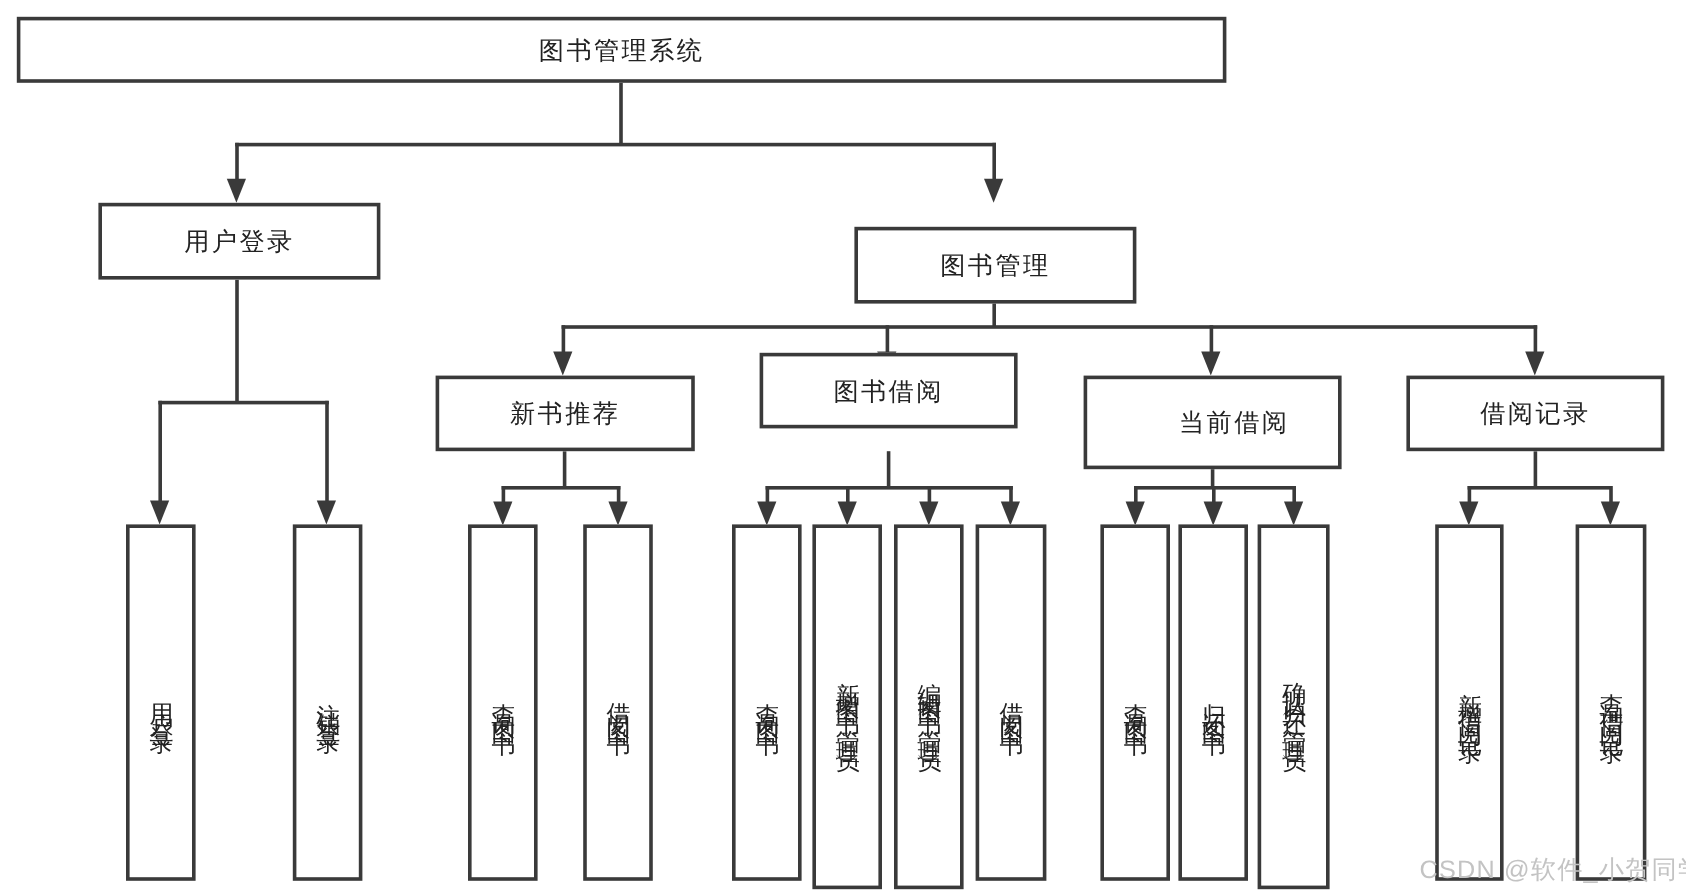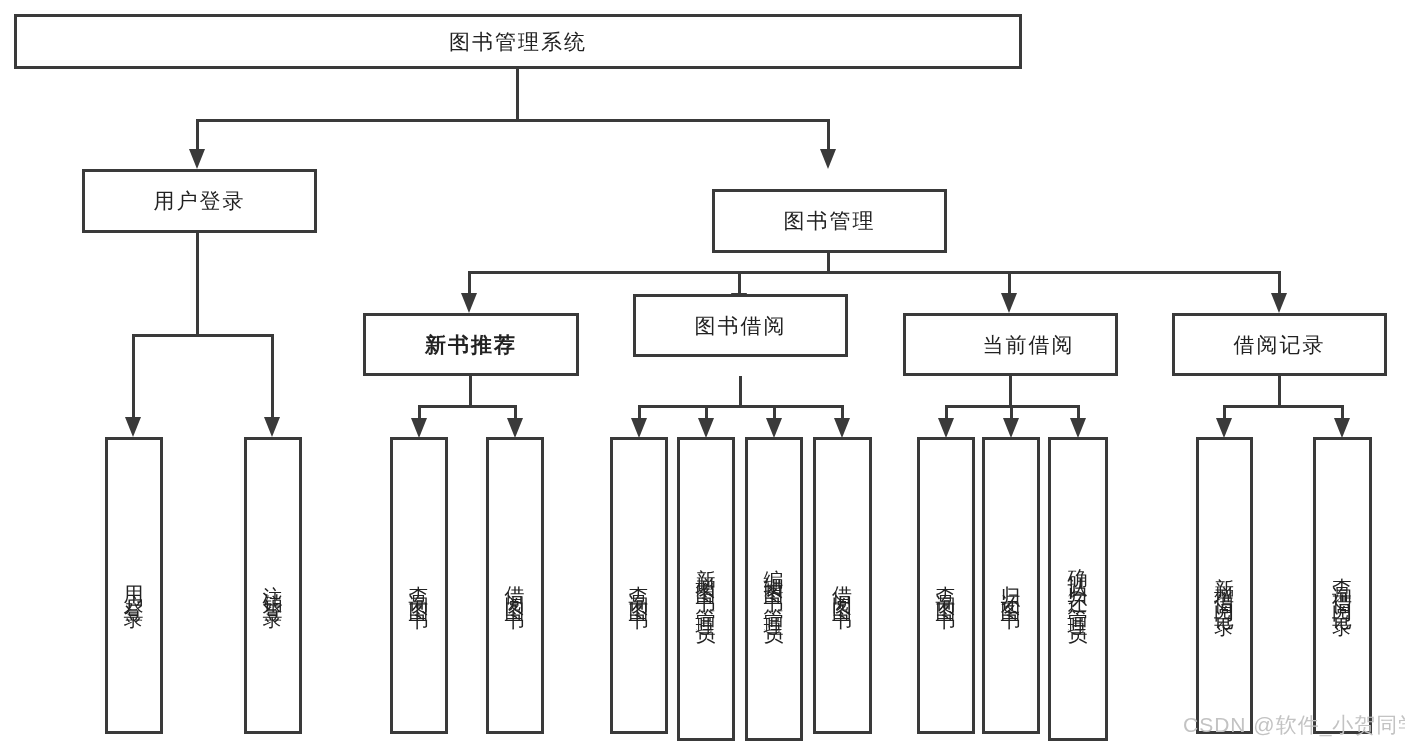--- a/index.html
+++ b/index.html
@@ -95,27 +95,27 @@
   <div class="hl" style="left:468px;top:271px;width:813px;"></div>
   <div class="vl" style="left:468px;top:271px;height:24px;"></div>
   <div class="ar" style="left:461px;top:293px;"></div>
   <div class="vl" style="left:738px;top:271px;height:24px;"></div>
   <div class="ar" style="left:731px;top:293px;"></div>
   <div class="vl" style="left:1008px;top:271px;height:24px;"></div>
   <div class="ar" style="left:1001px;top:293px;"></div>
   <div class="vl" style="left:1278px;top:271px;height:24px;"></div>
   <div class="ar" style="left:1271px;top:293px;"></div>
 
-  <div class="box" style="left:363px;top:313px;width:216px;height:63px;font-weight:bold;">
+  <div class="box" style="left:363px;top:313px;width:216px;height:63px;">
     <span>新书推荐</span>
   </div>
   <div class="box" style="left:633px;top:294px;width:215px;height:63px;">
     <span>图书借阅</span>
   </div>
-  <div class="box" style="left:903px;top:313px;width:215px;height:63px;padding-left:36px;">
+  <div class="box" style="left:903px;top:313px;width:215px;height:78px;padding-left:36px;">
     <span>当前借阅</span>
   </div>
   <div class="box" style="left:1172px;top:313px;width:215px;height:63px;">
     <span>借阅记录</span>
   </div>
 
   <div class="vl" style="left:469px;top:376px;height:31px;"></div>
   <div class="hl" style="left:418px;top:405px;width:99px;"></div>
   <div class="vl" style="left:418px;top:405px;height:15px;"></div>
   <div class="ar" style="left:411px;top:418px;"></div>

